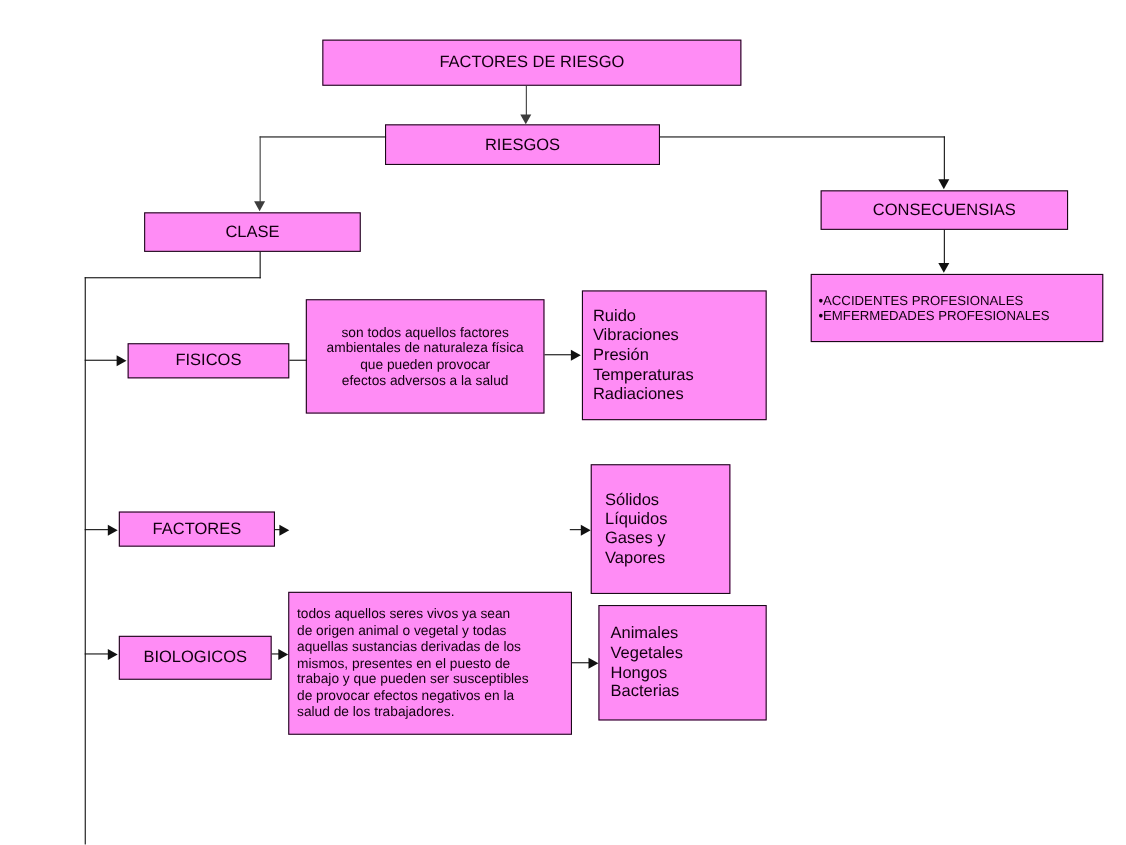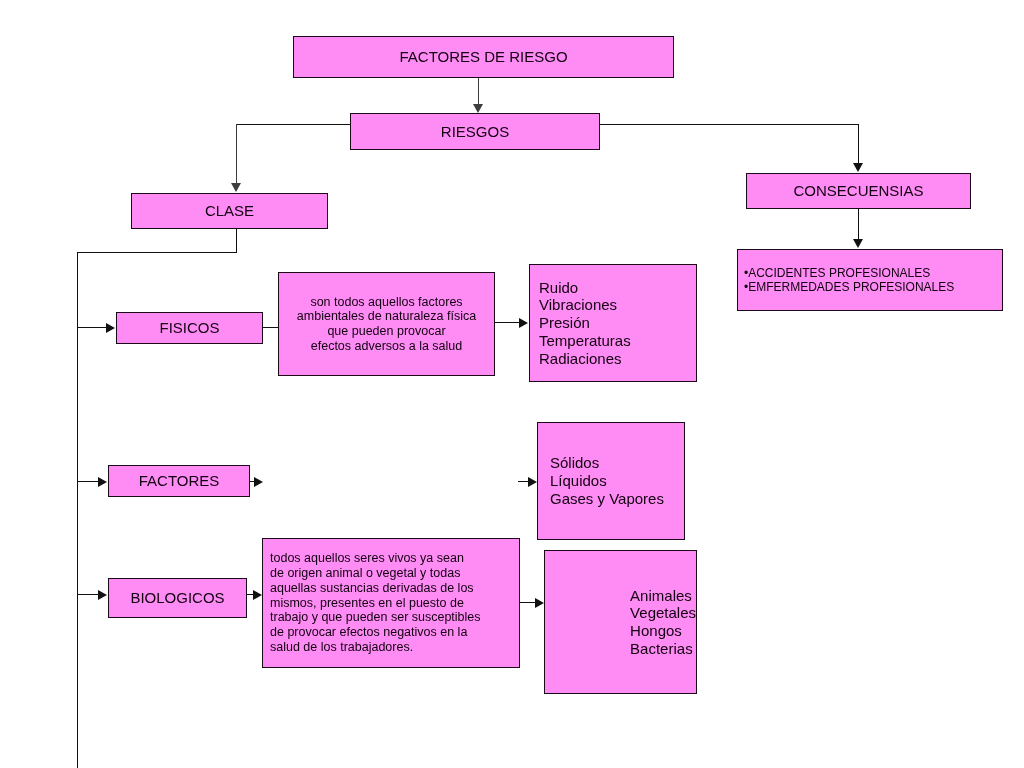--- a/index.html
+++ b/index.html
@@ -119,41 +119,41 @@
 Presión
 Temperaturas
 Radiaciones</span>
   </div>
 
   <div class="node n-cat" style="left:108px; top:465px; width:142px; height:32px;">
     <span class="txt">FACTORES</span>
   </div>
 
 
-  <div class="node left n-list" style="left:537px; top:422px; width:148px; height:118px; padding:0 0 0 12px;">
+  <div class="node left n-list" style="left:537px; top:422px; width:127px; height:118px; padding:0 0 0 12px;">
     <span class="txt">Sólidos
 Líquidos
 Gases y Vapores</span>
   </div>
 
   <div class="node n-cat" style="left:108px; top:578px; width:139px; height:40px;">
     <span class="txt">BIOLOGICOS</span>
   </div>
 
   <div class="node left n-desc-l" style="left:262px; top:538px; width:258px; height:130px; padding:0 0 0 7px;">
     <span class="txt">todos aquellos seres vivos ya sean
  de origen animal o vegetal y todas
  aquellas sustancias derivadas de los
  mismos, presentes en el puesto de
 trabajo y que pueden ser susceptibles
 de provocar efectos negativos en la
 salud de los trabajadores.</span>
   </div>
 
-  <div class="node left n-list" style="left:544px; top:550px; width:153px; height:144px; padding:0 0 0 10px;justify-content:flex-end;">
+  <div class="node left n-list" style="left:544px; top:550px; width:153px; height:105px; padding:0 0 0 10px;">
     <span class="txt">Animales
 Vegetales
 Hongos
 Bacterias</span>
   </div>
 
   <div class="ln v grey" style="left:478px; top:78px; height:27px;"></div>
   <div class="arrow down grey" style="left:473px; top:104px;"></div>
 
   <div class="ln h" style="left:236px; top:124px; width:115px;"></div>

